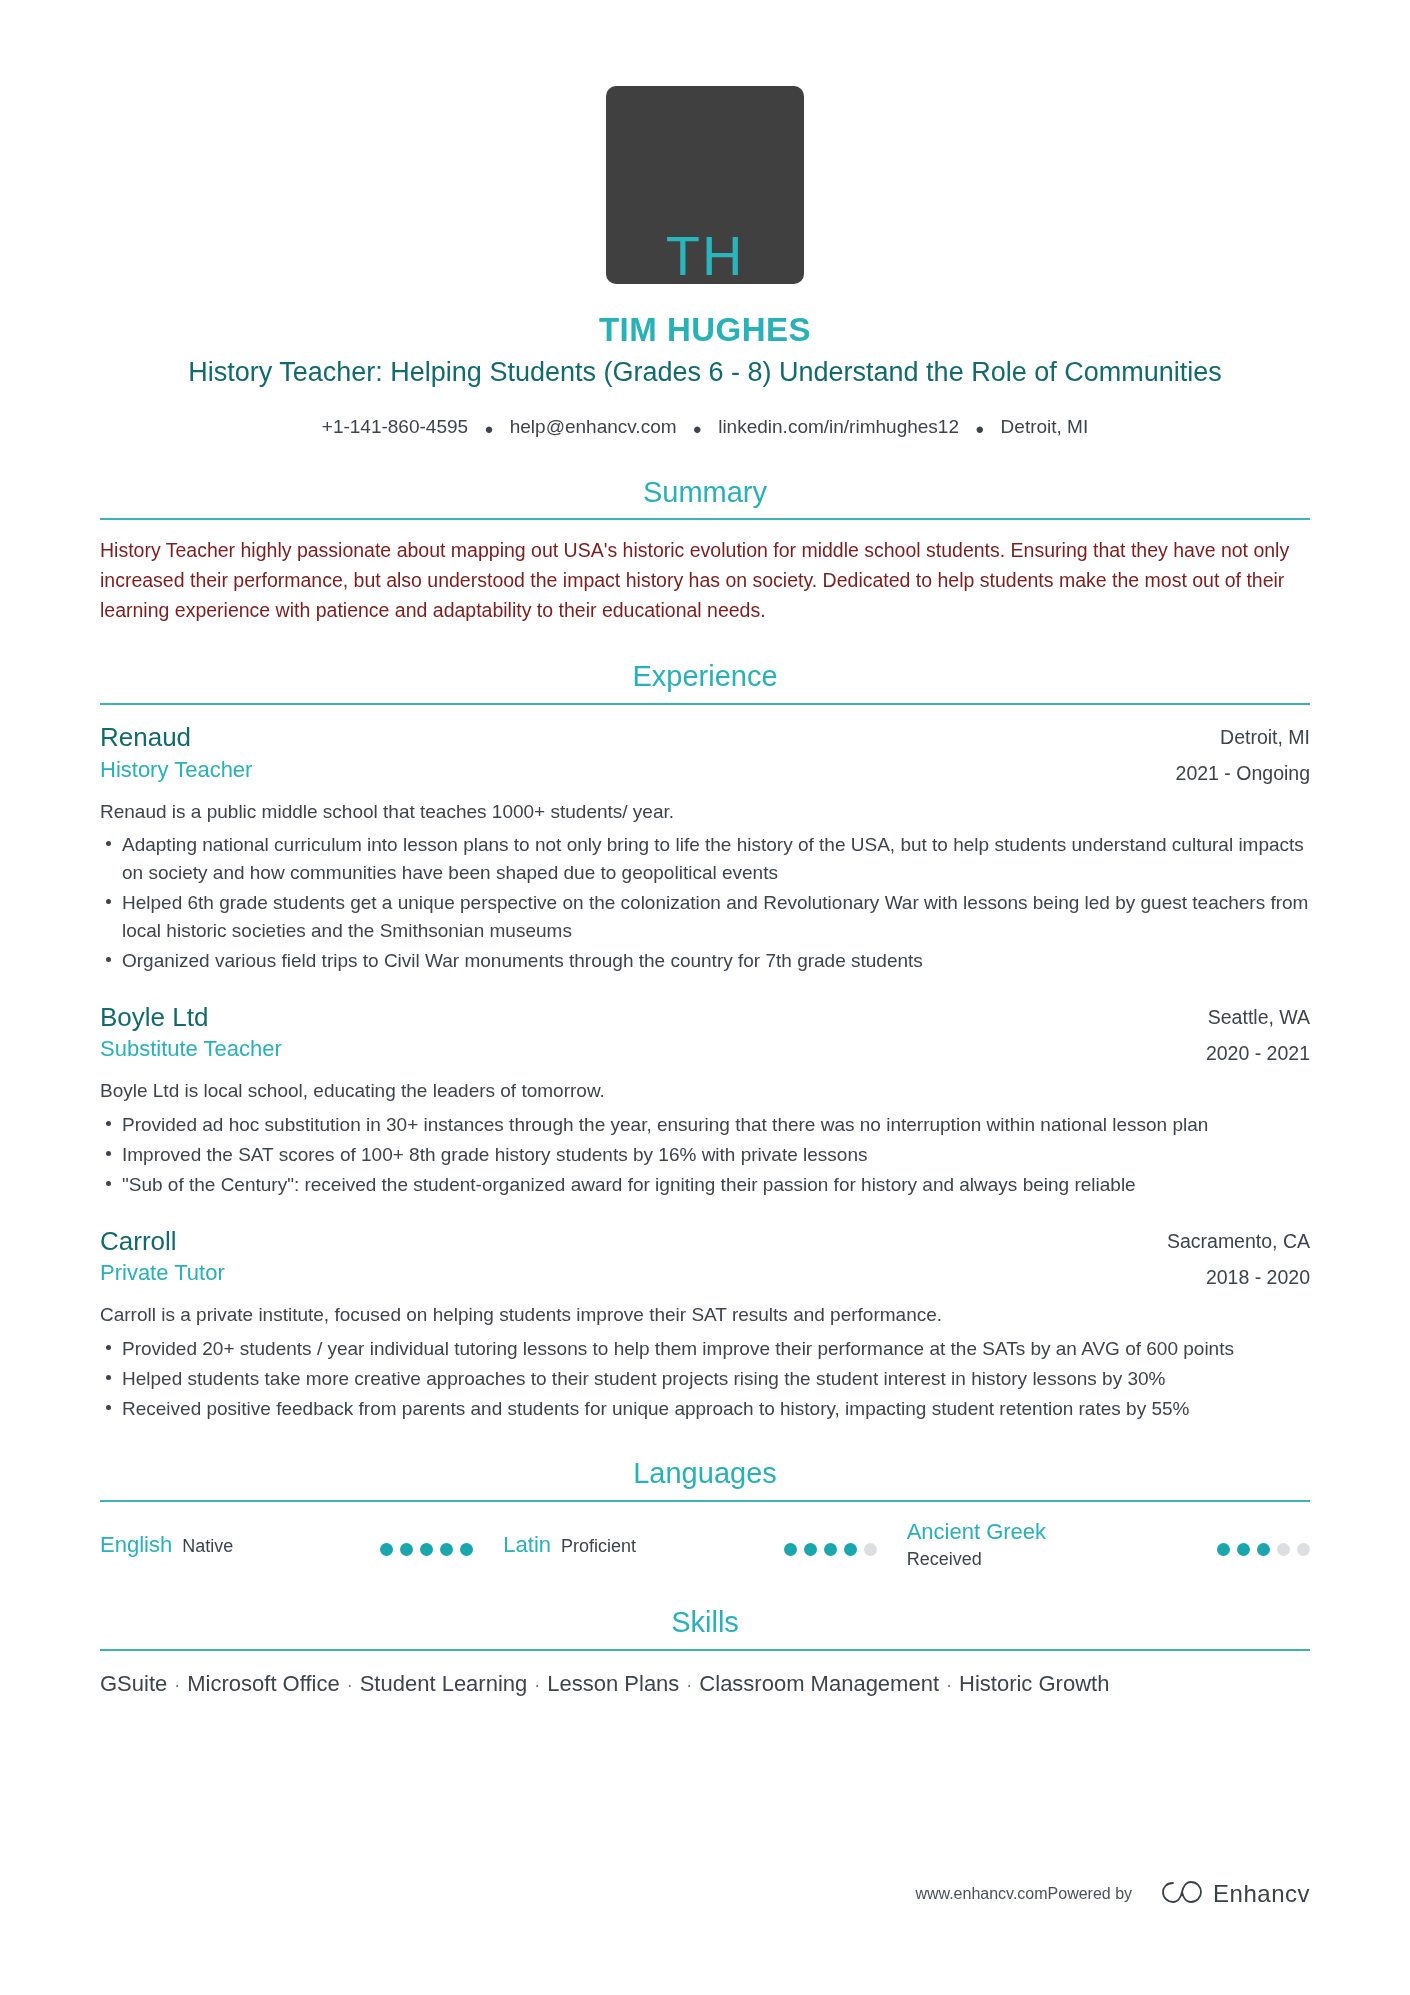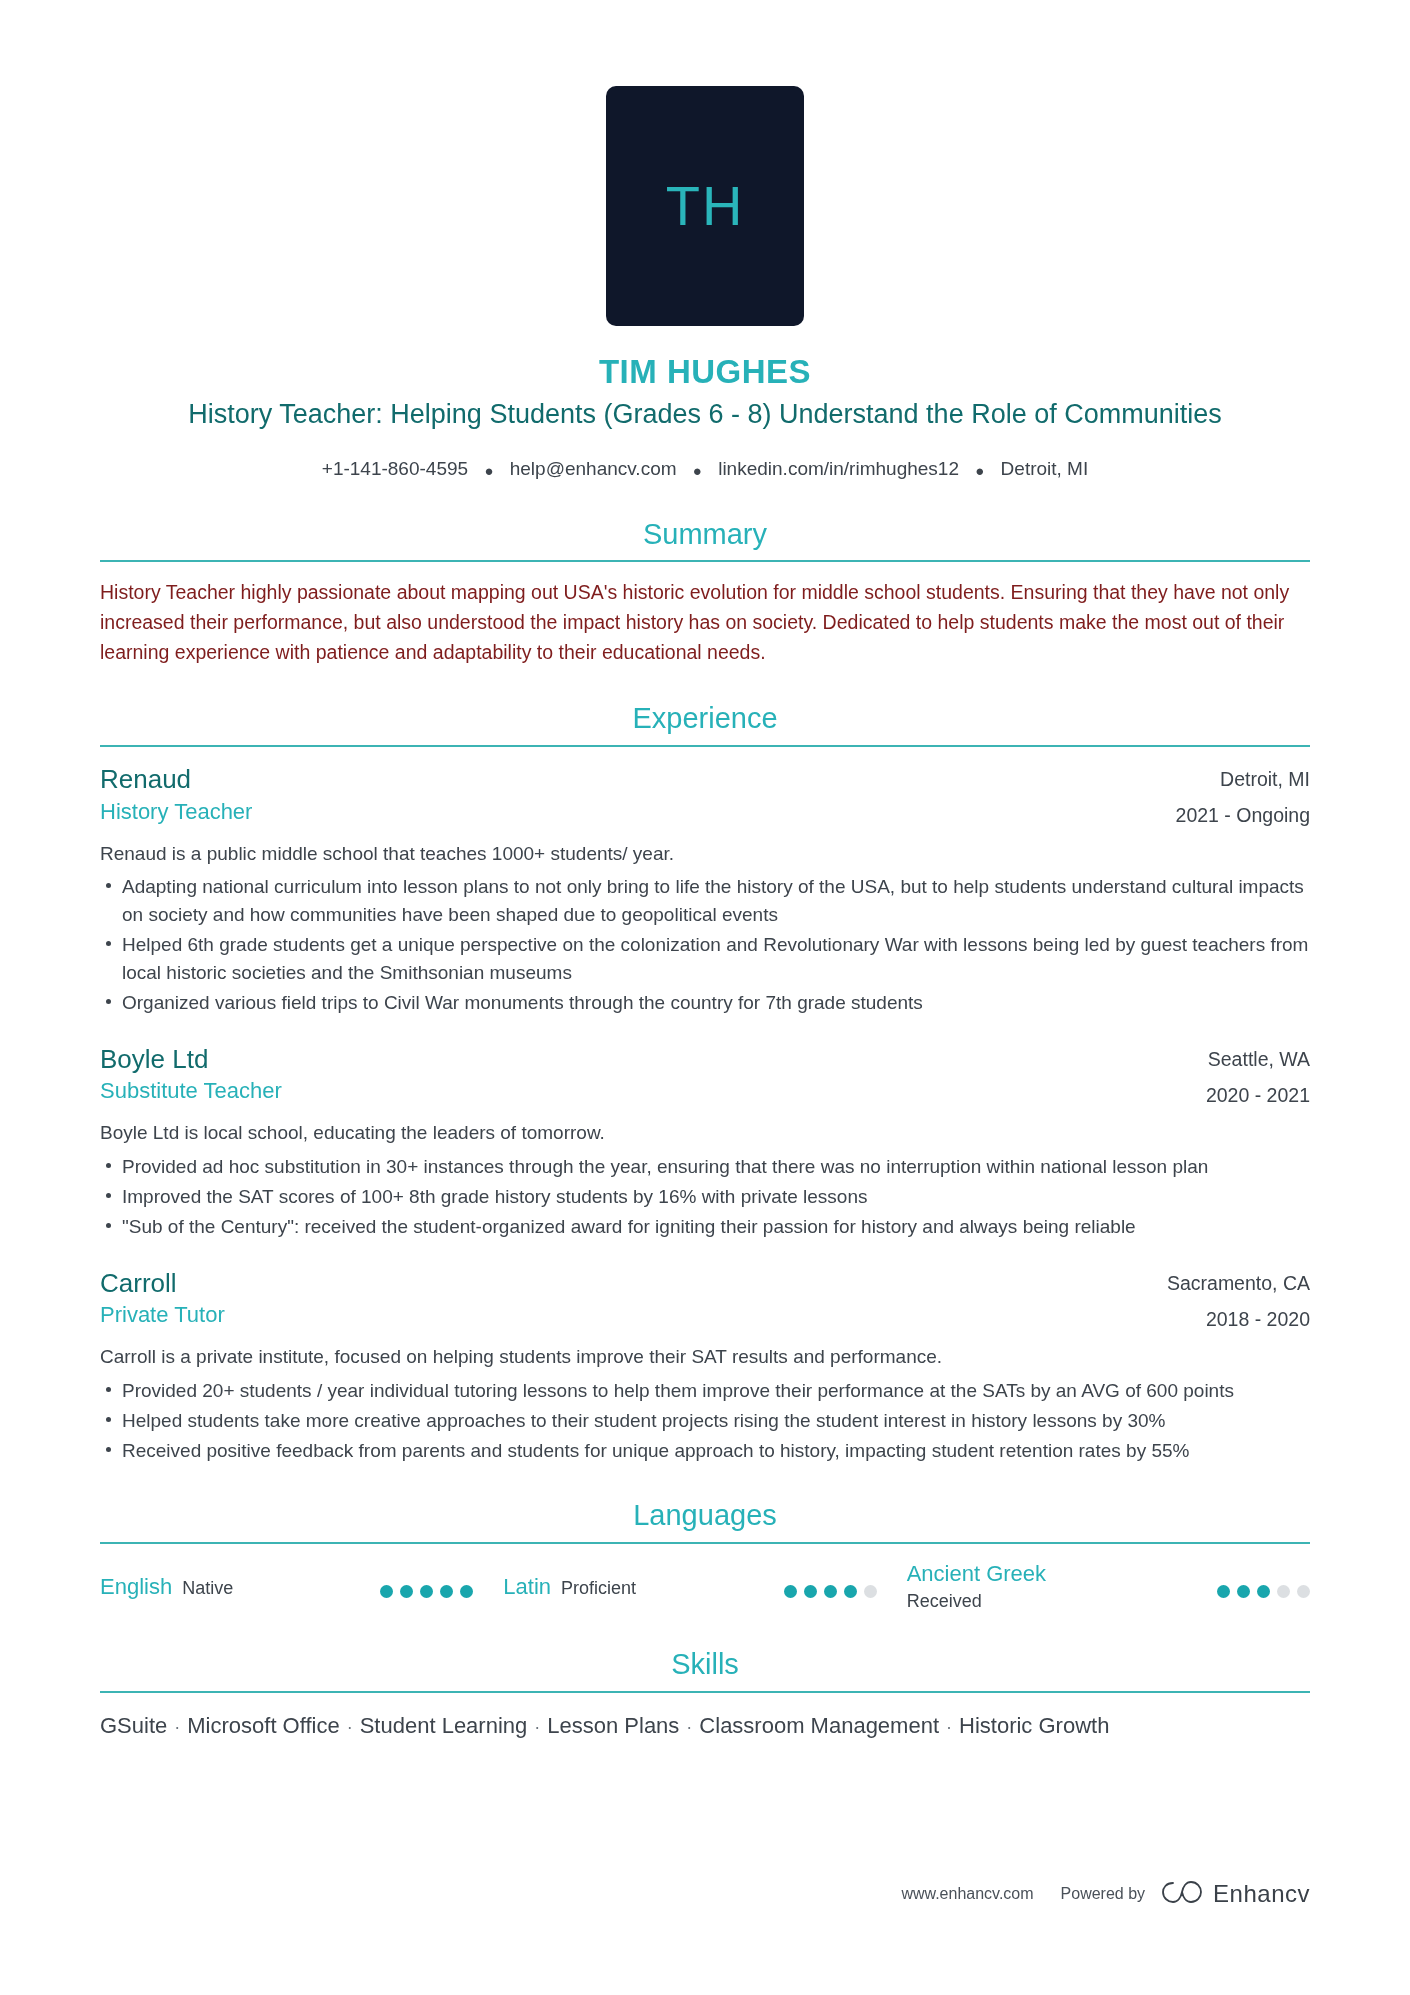--- a/index.html
+++ b/index.html
@@ -23,26 +23,26 @@
     padding: 0 100px;
   }
 
   
   .header {
     padding-top: 86px;
     text-align: center;
   }
   .avatar {
     width: 198px;
-    height: 240px;
+    height: 198px;
     margin: 0 auto;
-    background: #0f172a;
+    background: #404040;
     border-radius: 10px;
     display: flex;
-    align-items: center;
+    align-items: flex-end;
     justify-content: center;
   }
   .avatar-initials {
     color: #2ab5ba;
     font-size: 56px;
     font-weight: 400;
     letter-spacing: 2px;
     line-height: 1;
   }
   .full-name {
@@ -240,22 +240,21 @@
     align-items: center;
     justify-content: flex-end;
   }
   .footer-url {
     font-size: 16px;
     color: #4a5159;
   }
   .footer-right {
     display: flex;
     align-items: center;
-    gap: 16px;
-    margin-left: 27px;
+    gap: 29px;
   }
   .powered-by {
     font-size: 16px;
     color: #4a5159;
   }
   .brand {
     display: flex;
     align-items: center;
     gap: 10px;
   }

